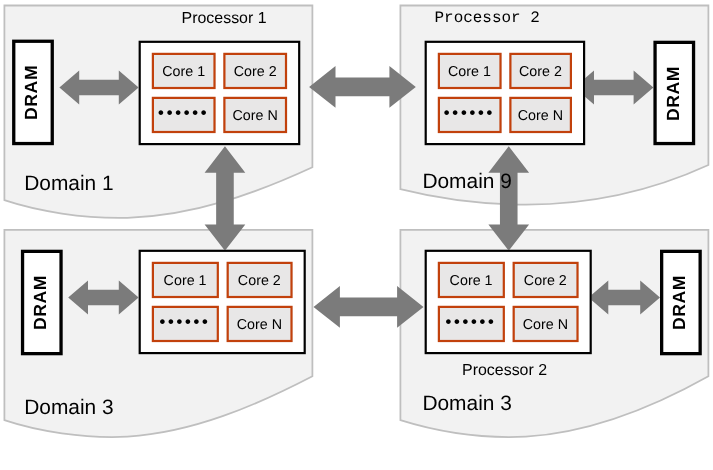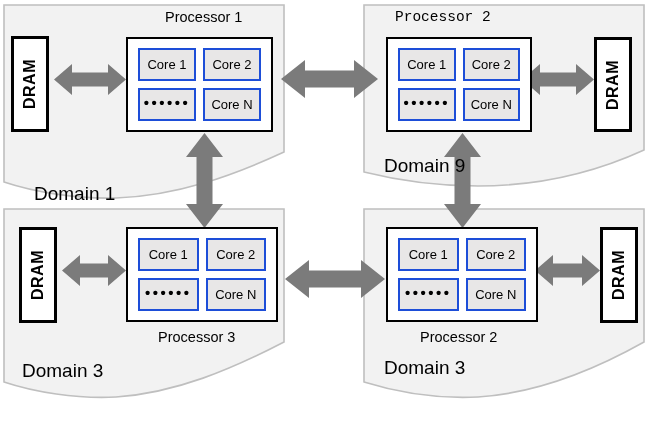--- a/index.html
+++ b/index.html
@@ -70,21 +70,21 @@
     left: 0; top: 0; right: 0; bottom: 0;
     display: grid;
     grid-template-columns: 1fr 1fr;
     grid-template-rows: 1fr 1fr;
     gap: 7px;
     padding: 9px 10px;
     box-sizing: border-box;
   }
   .core {
     background: #E8E7E7;
-    border: 2px solid #1d4ed8;
+    border: 2px solid #c2410c;
     box-sizing: border-box;
     display: flex;
     align-items: center;
     justify-content: center;
     font-size: 13px;
     color: #000000;
     white-space: nowrap;
   }
   .core.dots {
     letter-spacing: 2.5px;
@@ -133,21 +133,21 @@
 
   <div class="processor" style="left:126px; top:37px; width:147px; height:95px;">
     <div class="core-grid">
       <div class="core">Core 1</div>
       <div class="core">Core 2</div>
       <div class="core dots">••••••</div>
       <div class="core">Core N</div>
     </div>
   </div>
 
-  <div class="domain-label" style="left:34px; top:158px;margin-top:26px;">Domain 1</div>
+  <div class="domain-label" style="left:22px; top:158px;">Domain 1</div>
 
   <div class="proc-caption" style="left:395px; top:10px;font-family:Liberation Mono, monospace;">Processor 2</div>
 
   <div class="processor" style="left:386px; top:37px; width:146px; height:95px;">
     <div class="core-grid">
       <div class="core">Core 1</div>
       <div class="core">Core 2</div>
       <div class="core dots">••••••</div>
       <div class="core">Core N</div>
     </div>
@@ -165,21 +165,20 @@
 
   <div class="processor" style="left:126px; top:227px; width:152px; height:95px;">
     <div class="core-grid">
       <div class="core">Core 1</div>
       <div class="core">Core 2</div>
       <div class="core dots">••••••</div>
       <div class="core">Core N</div>
     </div>
   </div>
 
-  <div class="proc-caption" style="left:158px; top:330px;">Processor 3</div>
 
   <div class="domain-label" style="left:22px; top:361px;">Domain 3</div>
 
   <div class="processor" style="left:386px; top:227px; width:152px; height:95px;">
     <div class="core-grid">
       <div class="core">Core 1</div>
       <div class="core">Core 2</div>
       <div class="core dots">••••••</div>
       <div class="core">Core N</div>
     </div>

